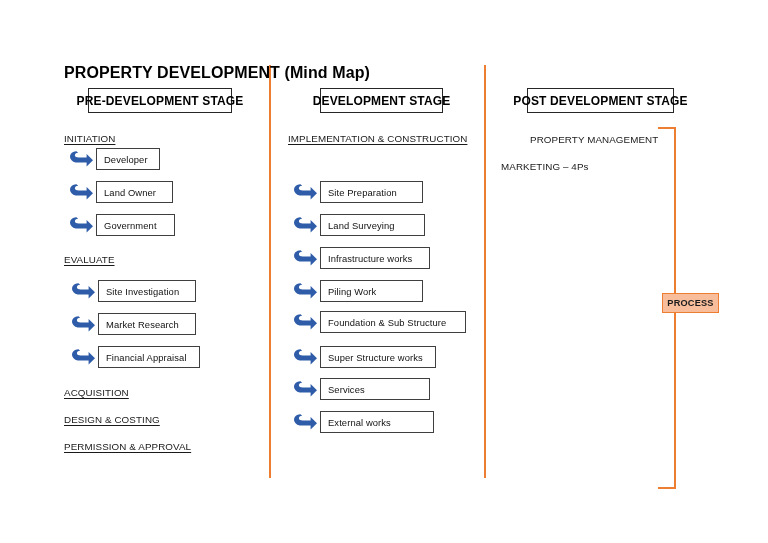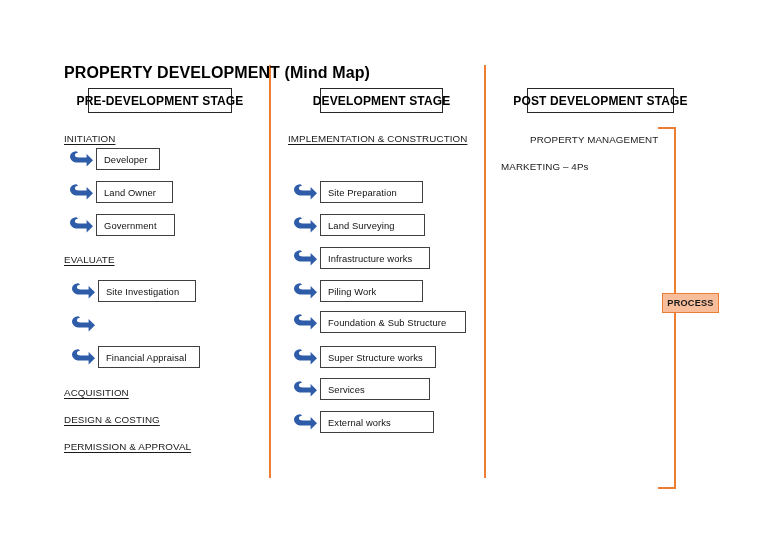--- a/index.html
+++ b/index.html
@@ -171,20 +171,21 @@
     <svg class="arrow-icon" viewBox="0 0 26 22">
       <path d="M8.5 3.2 C3.2 3.6 1.2 7.2 2.4 10.4 C3.4 13.2 6.6 14.6 10.4 14.6 L18.6 14.6 L18.6 18.4 L25 12.2 L18.6 6.0 L18.6 9.6 L10.8 9.6 C8.4 9.6 7.0 8.6 6.9 7.3 C6.8 5.9 8.0 4.9 10.2 4.7 Z" fill="#2F5CA8"></path>
     </svg>
     <div class="item-box" style="width:98px;">Site Investigation</div>
   </div>
 
   <div class="item-row" style="left:70px; top:313px;">
     <svg class="arrow-icon" viewBox="0 0 26 22">
       <path d="M8.5 3.2 C3.2 3.6 1.2 7.2 2.4 10.4 C3.4 13.2 6.6 14.6 10.4 14.6 L18.6 14.6 L18.6 18.4 L25 12.2 L18.6 6.0 L18.6 9.6 L10.8 9.6 C8.4 9.6 7.0 8.6 6.9 7.3 C6.8 5.9 8.0 4.9 10.2 4.7 Z" fill="#2F5CA8"></path>
     </svg>
+    <div class="item-box" style="width:98px;">Market Research</div>
   </div>
 
   <div class="item-row" style="left:70px; top:346px;">
     <svg class="arrow-icon" viewBox="0 0 26 22">
       <path d="M8.5 3.2 C3.2 3.6 1.2 7.2 2.4 10.4 C3.4 13.2 6.6 14.6 10.4 14.6 L18.6 14.6 L18.6 18.4 L25 12.2 L18.6 6.0 L18.6 9.6 L10.8 9.6 C8.4 9.6 7.0 8.6 6.9 7.3 C6.8 5.9 8.0 4.9 10.2 4.7 Z" fill="#2F5CA8"></path>
     </svg>
     <div class="item-box" style="width:102px;">Financial Appraisal</div>
   </div>
 
   <div class="section-head" style="left:64px; top:387px;">ACQUISITION</div>

